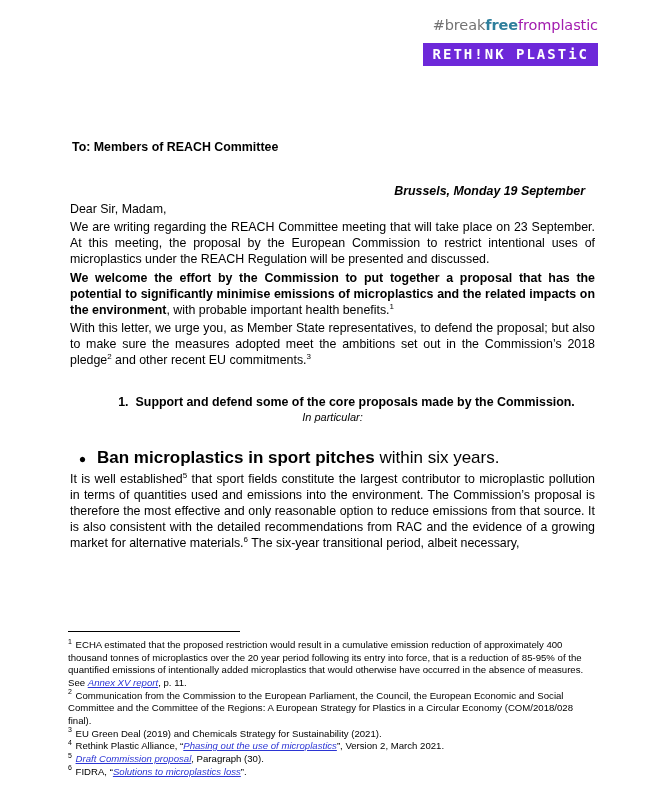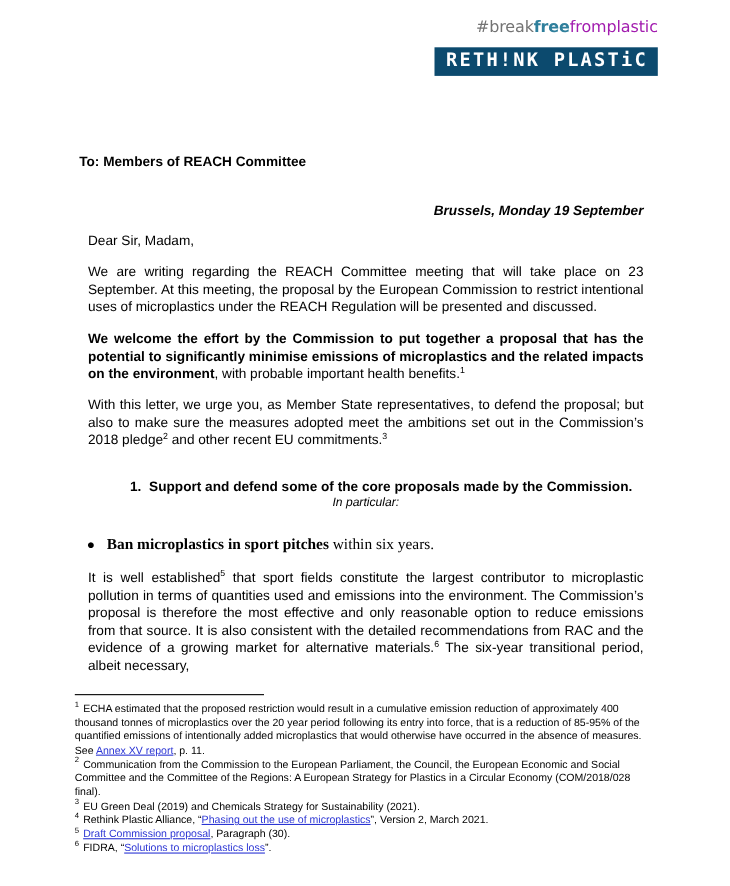--- a/index.html
+++ b/index.html
@@ -39,24 +39,24 @@
   .bffp .s1 { color: #737373; font-weight: normal; }
   .bffp .s2 { color: #2f7f9c; font-weight: bold; }
   .bffp .s3 { color: #a21caf; font-weight: normal; margin-top: 44px; }
 
   .rethink-wrap {
     margin-top: 9px;
     display: inline-block;
   }
   .rethink {
     display: inline-block;
-    background: #0c4a6e;
+    background: #6d28d9;
     color: #ffffff;
     font-family: "DejaVu Sans Mono", monospace;
-    font-size: 17px;
+    font-size: 14px;
     font-weight: bold;
     letter-spacing: 2.0px;
     padding: 4px 9px 4px 10px;
     line-height: 1.05;
     white-space: nowrap;
   }
 
   
   .body {
     position: absolute;
@@ -75,21 +75,21 @@
     font-weight: bold;
     font-style: italic;
     text-align: right;
     margin: 28px 12px 0 0;
     line-height: 1.25;
   }
   p.para {
     font-size: 12.4px;
     line-height: 1.30;
     text-align: justify;
-    margin: 12px;
+    margin: 2px;
     hyphens: none;
   }
   .salutation { margin-top: 26px; }
   .gap-1 { margin-top: 23px; }
   .gap-2 { margin-top: 25px; }
   .bold { font-weight: bold; }
   sup {
     font-size: 8px;
     vertical-align: super;
     line-height: 0;
@@ -120,23 +120,22 @@
     align-items: baseline;
   }
   .bullet-dot {
     width: 29px;
     flex: 0 0 29px;
     font-size: 12.4px;
     line-height: 1.30;
     text-align: center;
   }
   .bullet-text {
-    font-size: 14px;
-    line-height: 1.30;
-    font-family: Liberation Serif, serif;
+    font-size: 17px;
+    line-height: 1.30;
   }
   .after-bullet { margin-top: 5px; }
 
   
   .footnotes {
     position: absolute;
     left: 68px;
     top: 631px;
     width: 529px;
   }
@@ -154,20 +153,21 @@
   }
   .fn sup {
     font-size: 7px;
     vertical-align: super;
     line-height: 0;
     margin-right: 1px;
   }
   a.link {
     color: #2b35d4;
     text-decoration: underline;
+    font-style: italic;
   }
 </style>
 </head>
 <body>
 
 <div class="page">
 
   <div class="header">
     <div class="bffp"><span class="s1">#break</span><span class="s2">free</span><span class="s3">fromplastic</span></div>
     <div class="rethink-wrap">

